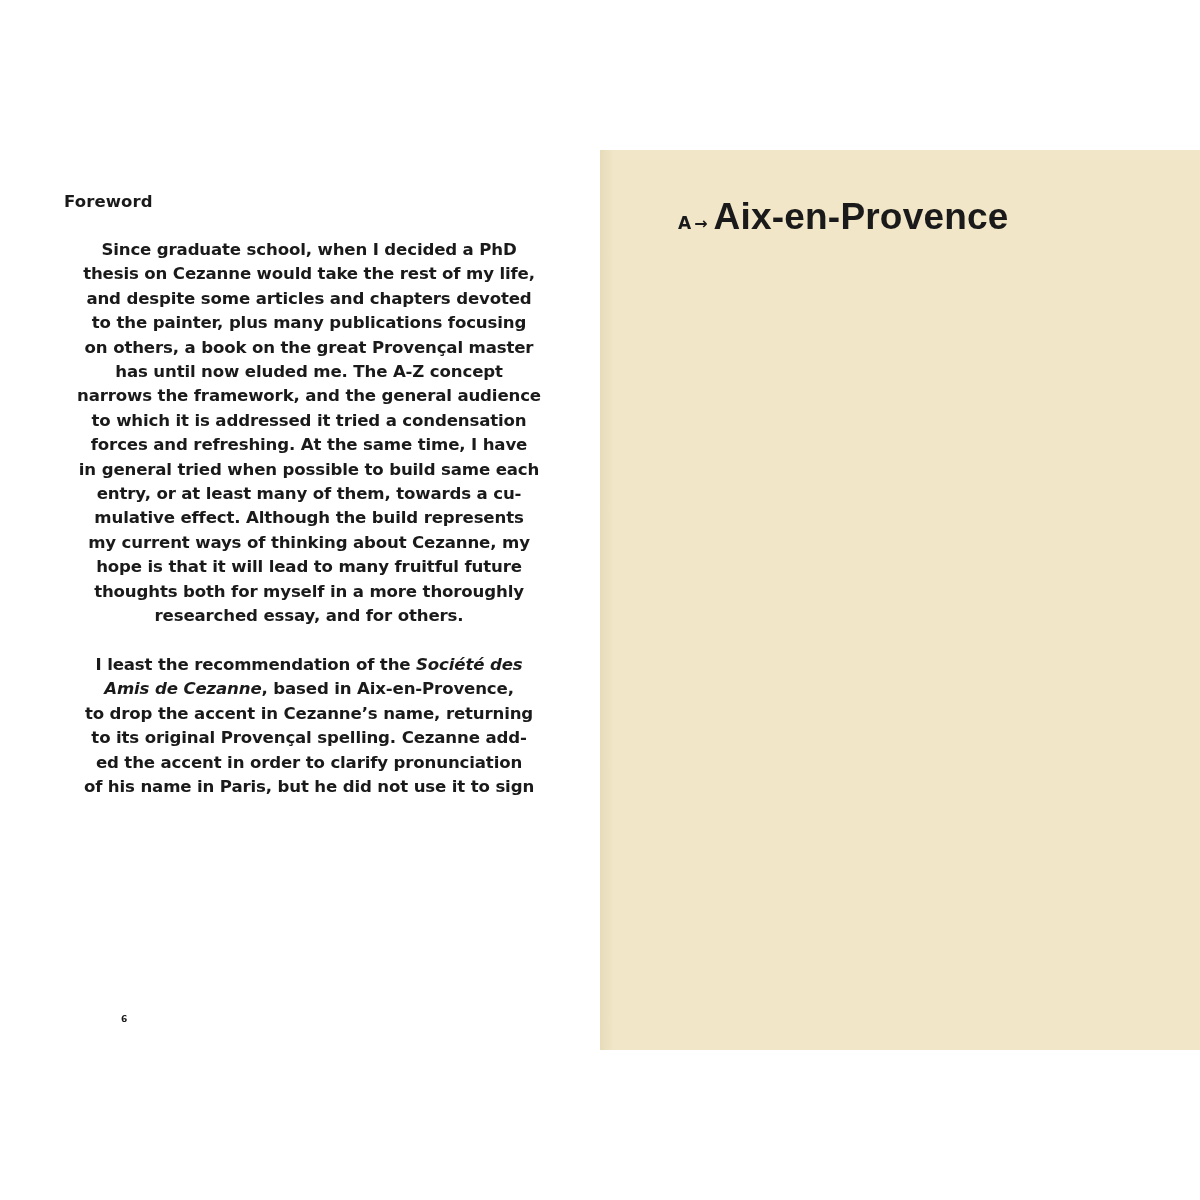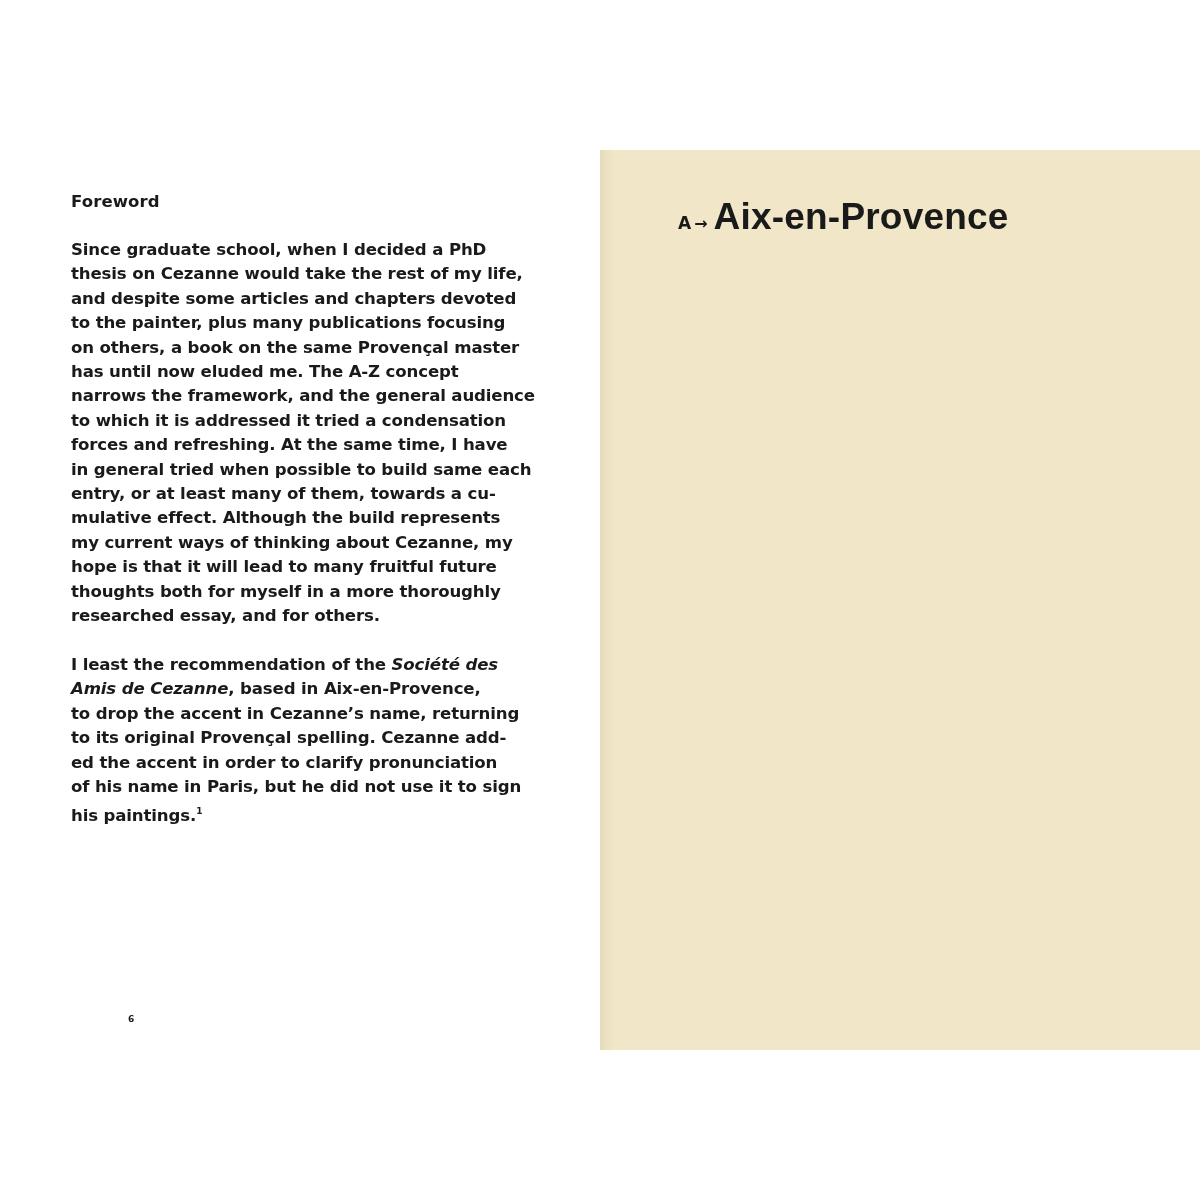--- a/index.html
+++ b/index.html
@@ -10,21 +10,21 @@
     body {
       width: 1200px;
       height: 1200px;
       position: relative;
       overflow: hidden;
       font-family: "DejaVu Sans", sans-serif;
       color: #1a1a1a;
     }
     .page-left {
       position: absolute;
-      left: 8px;
+      left: 1px;
       top: 150px;
       width: 600px;
       height: 900px;
       background: #ffffff;
     }
     .page-right {
       position: absolute;
       left: 600px;
       top: 150px;
       width: 600px;
@@ -49,20 +49,21 @@
     }
     .body-text {
       position: absolute;
       left: 63px;
       top: 88px;
       width: 490px;
       font-size: 16.6px;
       line-height: 24.4px;
       font-weight: bold;
       letter-spacing: -0.15px;
+      text-align: center;
     }
     .body-text p {
       margin: 0 0 24.4px 0;
     }
     .line {
       display: block;
       white-space: nowrap;
     }
     .page-number {
       position: absolute;
@@ -100,41 +101,40 @@
 
 <div class="page-left">
   <div class="section-label">Foreword</div>
 
   <div class="body-text">
     <p>
       <span class="line">Since graduate school, when I decided a PhD</span>
       <span class="line">thesis on Cezanne would take the rest of my life,</span>
       <span class="line">and despite some articles and chapters devoted</span>
       <span class="line">to the painter, plus many publications focusing</span>
-      <span class="line">on others, a book on the same Provençal master</span>
+      <span class="line">on others, a book on the great Provençal master</span>
       <span class="line">has until now eluded me. The A-Z concept</span>
       <span class="line">narrows the framework, and the general audience</span>
       <span class="line">to which it is addressed it tried a condensation</span>
       <span class="line">forces and refreshing. At the same time, I have</span>
       <span class="line">in general tried when possible to build same each</span>
       <span class="line">entry, or at least many of them, towards a cu-</span>
       <span class="line">mulative effect. Although the build represents</span>
       <span class="line">my current ways of thinking about Cezanne, my</span>
       <span class="line">hope is that it will lead to many fruitful future</span>
       <span class="line">thoughts both for myself in a more thoroughly</span>
       <span class="line">researched essay, and for others.</span>
     </p>
     <p>
       <span class="line"><span>I least the recommendation of the </span><em>Société des</em></span>
       <span class="line"><em>Amis de Cezanne</em><span>, based in Aix-en-Provence,</span></span>
       <span class="line">to drop the accent in Cezanne’s name, returning</span>
       <span class="line">to its original Provençal spelling. Cezanne add-</span>
       <span class="line">ed the accent in order to clarify pronunciation</span>
       <span class="line">of his name in Paris, but he did not use it to sign</span>
-      <span class="line"><span>his paintings.</span><sup style="font-size:9px;">1</sup></span>
     </p>
   </div>
 
   <div class="page-number">6</div>
 </div>
 
 <div class="page-right">
   <div class="gutter-shade"></div>
   <div class="entry-heading">
     <span class="entry-letter">A</span>

